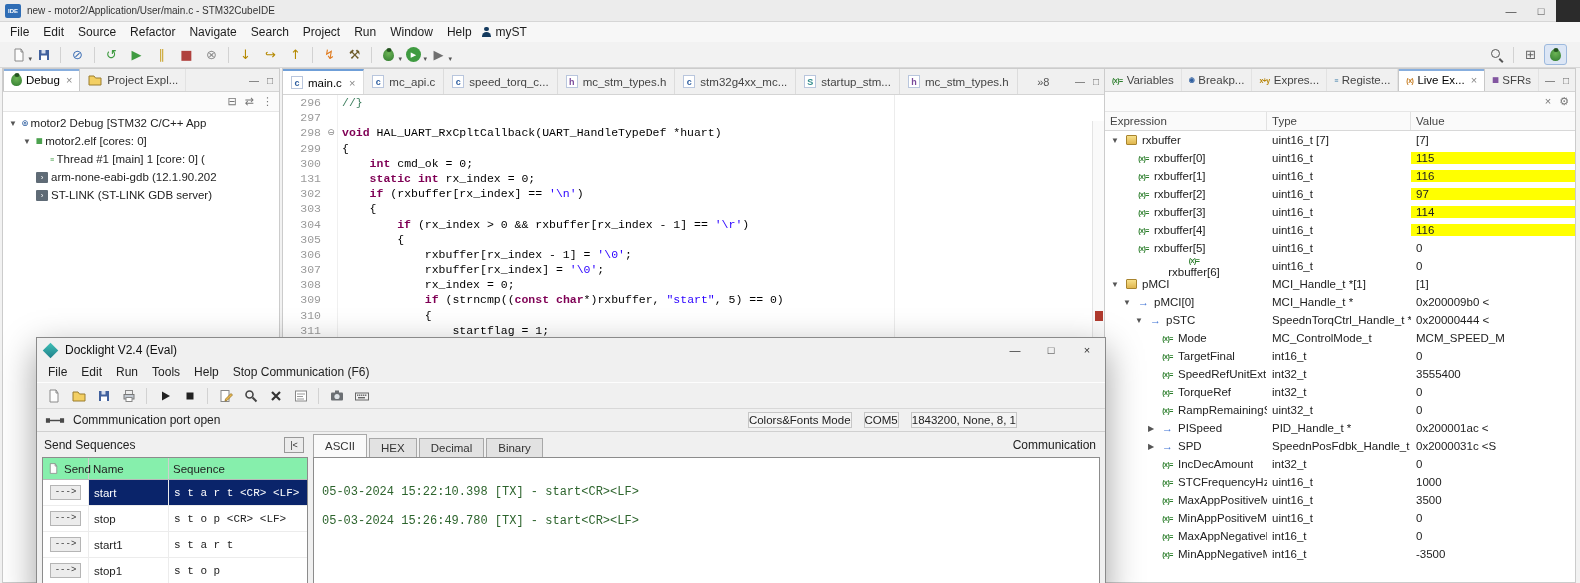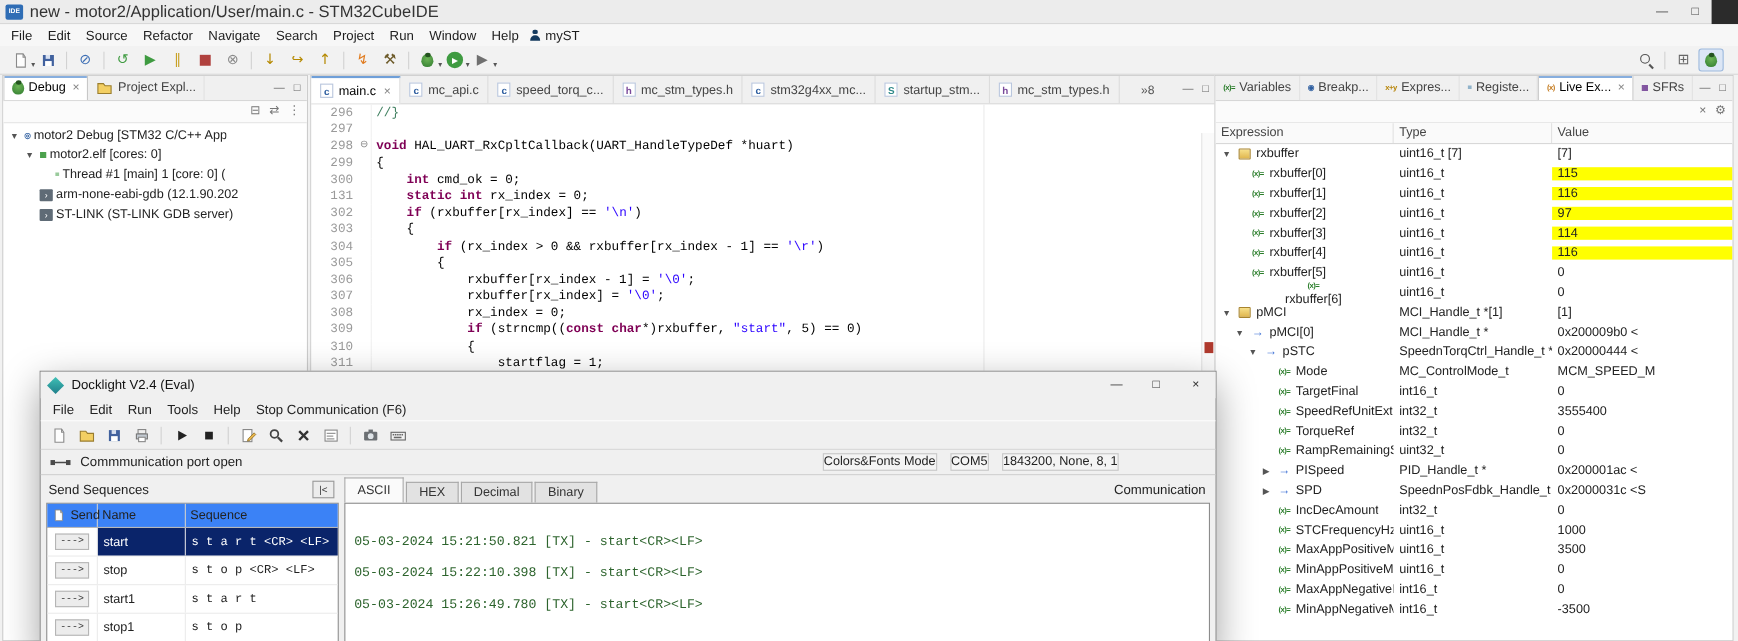--- a/index.html
+++ b/index.html
@@ -4,21 +4,21 @@
 <style>
 *{margin:0;padding:0;box-sizing:border-box;}
 html,body{width:1580px;height:583px;overflow:hidden;}
 body{font-family:"Liberation Sans",sans-serif;font-size:12px;color:#222;background: #e8e8e8;position:relative;}
 #root{position:absolute;inset:0;overflow:hidden;}
 
 
 .ide{position:absolute;inset:0;background:#f2f2f2;}
 .titlebar{position:absolute;left:0;top:0;right:0;height:22px;background:#ececec;border-bottom:1px solid #d6d6d6;display:flex;align-items:center;padding-left:5px;}
 .app-ico{width:16px;height:14px;background:#2f6db5;color:#fff;font-size:6px;font-weight:bold;display:flex;align-items:center;justify-content:center;border-radius:2px;margin-right:6px;flex:none;}
-.title{font-size:15px;color:#333;white-space:nowrap;}
+.title{font-size:10px;color:#333;white-space:nowrap;}
 .winbtns{margin-left:auto;display:flex;align-items:center;height:100%;}
 .winbtn{width:30px;text-align:center;color:#444;font-size:11px;line-height:22px;}
 .dark-corner{width:24px;height:22px;background:#2b2b2b;}
 .menubar{position:absolute;left:0;top:22px;right:0;height:20px;background:#f7f7f7;display:flex;align-items:center;padding-left:3px;}
 #ide-menu-items{display:flex;align-items:center;}
 .mi{padding:2px 7px;font-size:12px;color:#1d1d1d;white-space:nowrap;}
 .user-chip{display:flex;align-items:center;margin-left:2px;font-size:12px;color:#1d1d1d;}
 .user-ico{width:11px;height:11px;position:relative;display:inline-block;margin-right:4px;}
 .user-ico::before{content:"";position:absolute;left:3.5px;top:0;width:4.5px;height:4.5px;border-radius:50%;background:#143a5e;}
 .user-ico::after{content:"";position:absolute;left:1px;top:5.5px;width:9px;height:5px;border-radius:5px 5px 0 0;background:#143a5e;}
@@ -112,21 +112,21 @@
 .d-tbi{width:23px;height:22px;display:flex;align-items:center;justify-content:center;}
 .d-status{height:23px;display:flex;align-items:center;padding:0 8px;font-size:12px;border-bottom:1px solid #d0d0d0;}
 .d-plug{display:inline-flex;margin-right:8px;}
 .d-cells{margin-left:auto;display:flex;margin-right:80px;}
 .d-cell{border:1px solid #c6c6c6;background:#f4f4f4;padding:1px 0;margin-left:12px;font-size:11.5px;white-space:nowrap;}
 .d-body{position:absolute;left:0;right:0;top:95px;bottom:0;}
 .d-left{position:absolute;left:5px;top:0;width:266px;bottom:0;}
 .d-seqhead{height:24px;display:flex;align-items:center;font-size:12px;padding-left:2px;}
 .d-collapse{margin-left:auto;margin-right:4px;border:1px solid #999;background:#ececec;font-size:9px;width:20px;height:16px;display:flex;align-items:center;justify-content:center;color:#333;}
 .d-grid{position:absolute;left:0;right:0;top:24px;bottom:0;background:#fff;border:1px solid #8c8c8c;}
-.d-gh{display:flex;height:22px;background:#3b82f6;border-bottom:1px solid #b8b8b8;font-size:11.5px;align-items:center;}
+.d-gh{display:flex;height:22px;background:#86efac;border-bottom:1px solid #b8b8b8;font-size:11.5px;align-items:center;}
 .d-ghc{padding:0 4px;border-right:1px solid #cfcfcf;height:100%;display:flex;align-items:center;gap:4px;}
 .d-gh-send{width:46px;flex:none;}
 .d-gh-name{width:80px;flex:none;}
 .d-gh-seq{flex:1;border-right:none;}
 .d-gr{display:flex;height:26px;border-bottom:1px solid #ececec;align-items:stretch;font-size:11.5px;}
 .d-send{width:46px;flex:none;display:flex;align-items:center;justify-content:center;border-right:1px solid #ececec;}
 .d-sendbtn{background:#ececec;border:1px solid #b5b5b5;font-size:9px;font-family:"Liberation Mono",monospace;color:#333;padding:1px 4px;line-height:1.2;}
 .d-name{width:80px;flex:none;padding:0 5px;display:flex;align-items:center;border-right:1px solid #ececec;overflow:hidden;white-space:nowrap;}
 .d-seq{flex:1;padding:0 5px;display:flex;align-items:center;font-family:"Liberation Mono",monospace;font-size:11px;overflow:hidden;white-space:nowrap;}
 .sel{background:var(--sel,#0a246a);color:#fff;}
@@ -840,20 +840,19 @@
         <div class="d-tabs">
           <span id="dock-tabs">
               <span class="d-tab active">ASCII</span>
               <span class="d-tab">HEX</span>
               <span class="d-tab">Decimal</span>
               <span class="d-tab">Binary</span>
             </span>
           <span class="d-comm-label">Communication</span>
         </div>
         <div class="d-log" id="dock-log">
-            <div class="d-logline">05-03-2024 15:21:50.821 [TX] - start&lt;CR&gt;&lt;LF&gt;</div>
             <div class="d-logline">05-03-2024 15:22:10.398 [TX] - start&lt;CR&gt;&lt;LF&gt;</div>
             <div class="d-logline">05-03-2024 15:26:49.780 [TX] - start&lt;CR&gt;&lt;LF&gt;</div>
           </div>
       </div>
     </div>
   </div>
 </div>
 
 </body></html>

